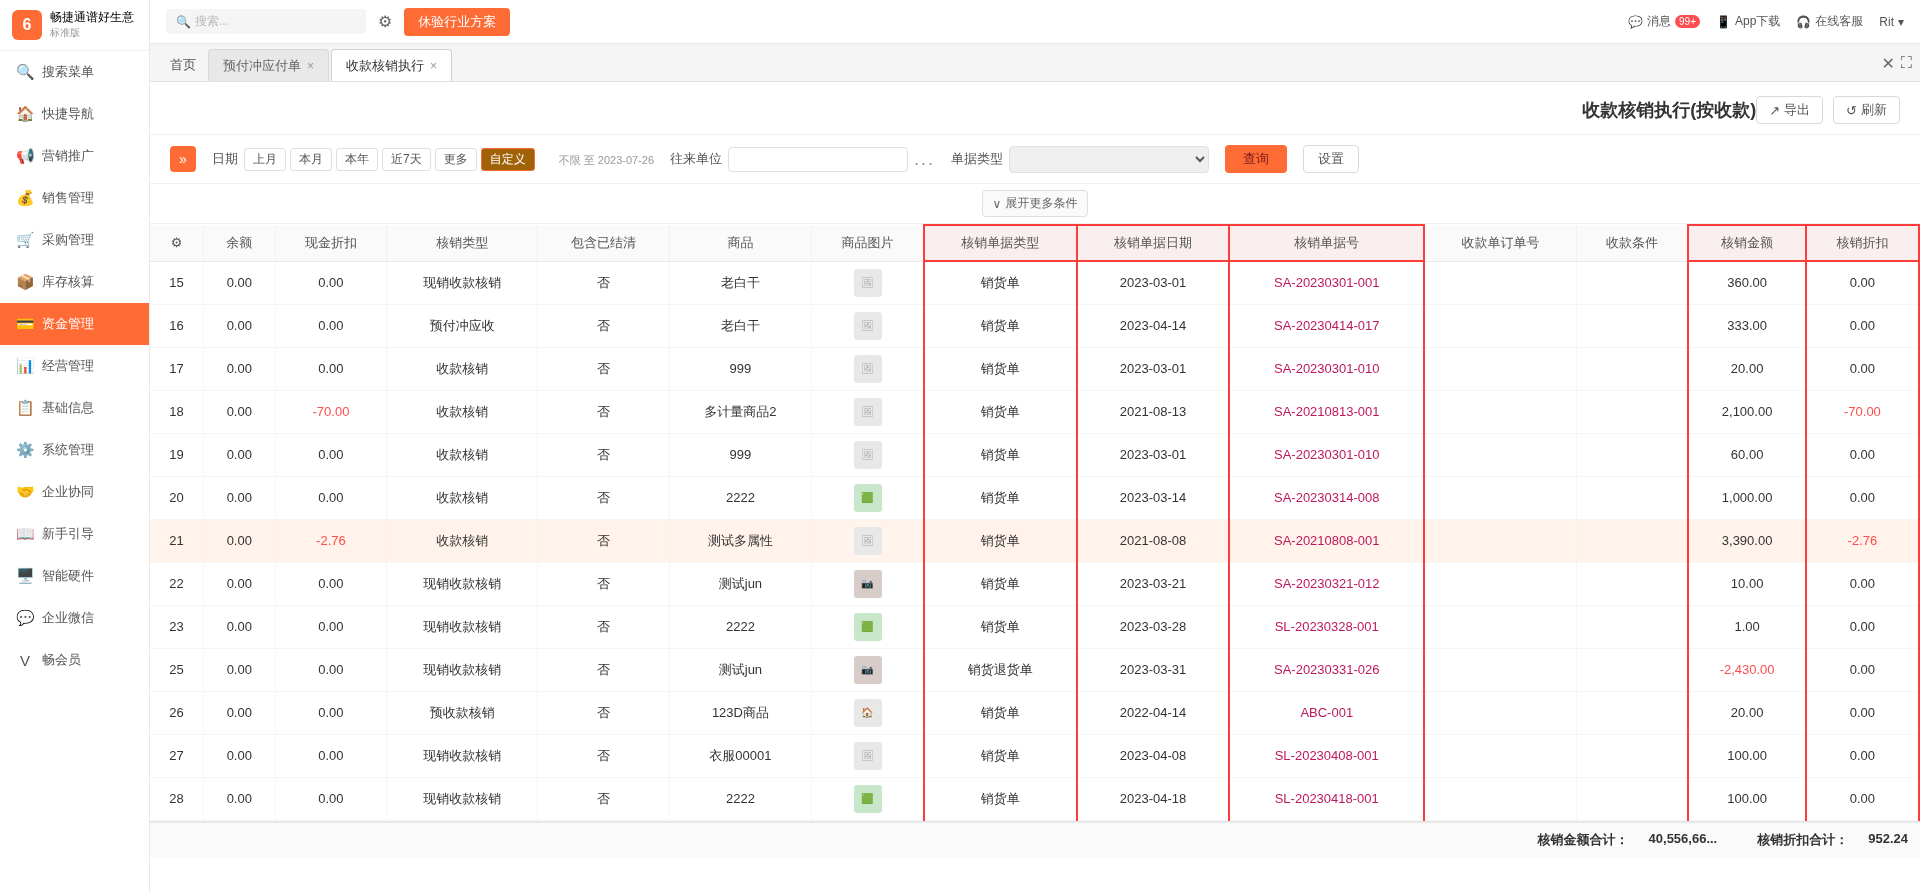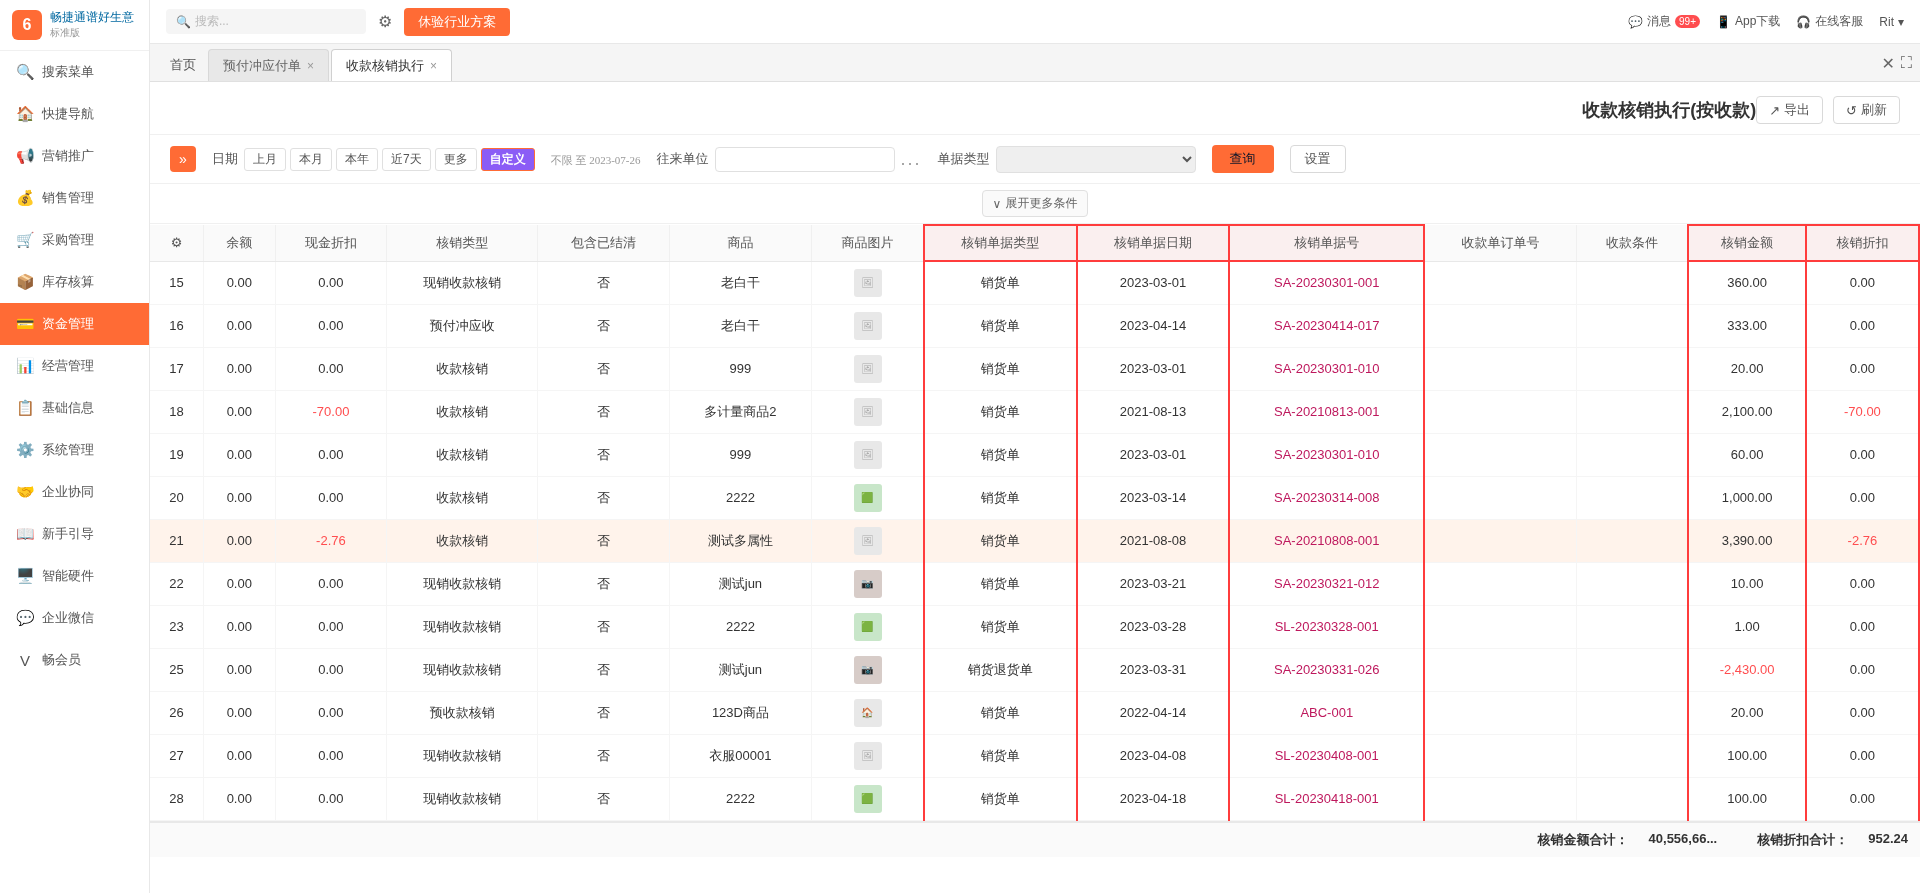--- a/index.html
+++ b/index.html
@@ -2,21 +2,21 @@
 <html><head>
   <meta charset="utf-8">
   <style>
     * { margin: 0; padding: 0; box-sizing: border-box; }
     body { font-family: 'Microsoft YaHei', Arial, sans-serif; font-size: 13px; background: #f5f5f5; color: #333; width: 1920px; height: 893px; overflow: hidden; display: flex; }
 
     
     .sidebar { width: 150px; background: #fff; border-right: 1px solid #e8e8e8; display: flex; flex-direction: column; height: 893px; flex-shrink: 0; }
     .sidebar-logo { padding: 10px 12px; display: flex; align-items: center; gap: 8px; border-bottom: 1px solid #f0f0f0; background: #fff; }
     .sidebar-logo .logo-icon { width: 30px; height: 30px; background: #ff6b35; border-radius: 6px; display: flex; align-items: center; justify-content: center; color: white; font-size: 16px; font-weight: bold; }
-    .sidebar-logo .logo-text { font-size: 12px; color: #0369a1; line-height: 1.3; }
+    .sidebar-logo .logo-text { font-size: 12px; color: #000000; line-height: 1.3; }
     .sidebar-logo .logo-tag { font-size: 10px; color: #999; }
     .sidebar-item { display: flex; align-items: center; gap: 8px; padding: 12px 16px; cursor: pointer; color: #555; transition: background 0.2s; }
     .sidebar-item.active { background: #ff6b35; color: white; }
     .sidebar-item .si-icon { width: 18px; text-align: center; font-size: 15px; }
     .sidebar-item .si-label { font-size: 13px; }
 
     
     .main { flex: 1; display: flex; flex-direction: column; height: 893px; overflow: hidden; }
 
     
@@ -46,27 +46,27 @@
     .btn-export { background: white; border: 1px solid #d9d9d9; color: #555; padding: 4px 12px; border-radius: 4px; cursor: pointer; font-size: 13px; display: flex; align-items: center; gap: 4px; }
     .btn-refresh { background: white; border: 1px solid #d9d9d9; color: #555; padding: 4px 12px; border-radius: 4px; cursor: pointer; font-size: 13px; display: flex; align-items: center; gap: 4px; }
 
     
     .filter-bar { padding: 10px 20px; border-bottom: 1px solid #f0f0f0; flex-shrink: 0; display: flex; align-items: center; gap: 16px; flex-wrap: wrap; }
     .filter-toggle { width: 26px; height: 26px; background: #ff6b35; color: white; border-radius: 4px; display: flex; align-items: center; justify-content: center; cursor: pointer; font-size: 14px; }
     .filter-group { display: flex; align-items: center; gap: 6px; }
     .filter-label { color: #555; font-size: 13px; white-space: nowrap; }
     .filter-date-btns { display: flex; gap: 4px; flex-wrap: wrap; }
     .filter-btn { padding: 2px 8px; border-radius: 3px; cursor: pointer; font-size: 12px; color: #555; background: white; border: 1px solid #e0e0e0; }
-    .filter-btn.custom { background: #8b5cf6; color: white; border-color: #ff6b35; font-weight: bold; }
+    .filter-btn.custom { background: #a16207; color: white; border-color: #ff6b35; }
     .filter-date-range { font-size: 11px; color: #999; margin-top: 2px; }
     .filter-unit { display: flex; align-items: center; gap: 6px; }
     .filter-input { border: 1px solid #e0e0e0; padding: 4px 10px; border-radius: 4px; font-size: 13px; color: #555; width: 180px; }
     .filter-dots { color: #999; font-size: 18px; letter-spacing: 2px; }
     .filter-select { border: 1px solid #e0e0e0; padding: 4px 10px; border-radius: 4px; font-size: 13px; color: #555; min-width: 200px; }
-    .btn-query { background: #ff6b35; color: #0f172a; border: none; padding: 5px 18px; border-radius: 4px; cursor: pointer; font-size: 13px; }
+    .btn-query { background: #ff6b35; color: #7f1d1d; border: none; padding: 5px 18px; border-radius: 4px; cursor: pointer; font-size: 13px; }
     .btn-settings { background: white; border: 1px solid #d9d9d9; color: #555; padding: 4px 14px; border-radius: 4px; cursor: pointer; font-size: 13px; }
     .expand-more { color: #666; font-size: 12px; cursor: pointer; display: flex; align-items: center; gap: 4px; padding: 4px 10px; border: 1px solid #e0e0e0; border-radius: 4px; background: #fafafa; }
 
     
     .table-container { flex: 1; overflow: auto; padding: 0; }
     table { width: 100%; border-collapse: collapse; font-size: 13px; }
     thead tr { background: #fafafa; position: sticky; top: 0; z-index: 10; }
     thead th { padding: 8px 10px; border-bottom: 1px solid #e8e8e8; border-right: 1px solid #f0f0f0; color: #555; font-weight: normal; text-align: center; white-space: nowrap; }
     tbody tr { border-bottom: 1px solid #f5f5f5; }
     tbody tr.highlighted { background: #fff3eb; }
@@ -234,21 +234,21 @@
         <span class="filter-label">日期</span>
         <div class="filter-date-btns">
           <button class="filter-btn">上月</button>
           <button class="filter-btn">本月</button>
           <button class="filter-btn">本年</button>
           <button class="filter-btn">近7天</button>
           <button class="filter-btn">更多</button>
           <button class="filter-btn custom">自定义</button>
         </div>
       </div>
-      <div style="display:flex; flex-direction:column; margin-left: 0; font-family: Liberation Serif, serif;">
+      <div style="display:flex; flex-direction:column; margin-left: 8px;">
         <span class="filter-date-range">不限 至 2023-07-26</span>
       </div>
       <div class="filter-unit">
         <span class="filter-label">往来单位</span>
         <input class="filter-input" style="">
         <span class="filter-dots">...</span>
       </div>
       <div class="filter-unit">
         <span class="filter-label">单据类型</span>
         <select class="filter-select">

